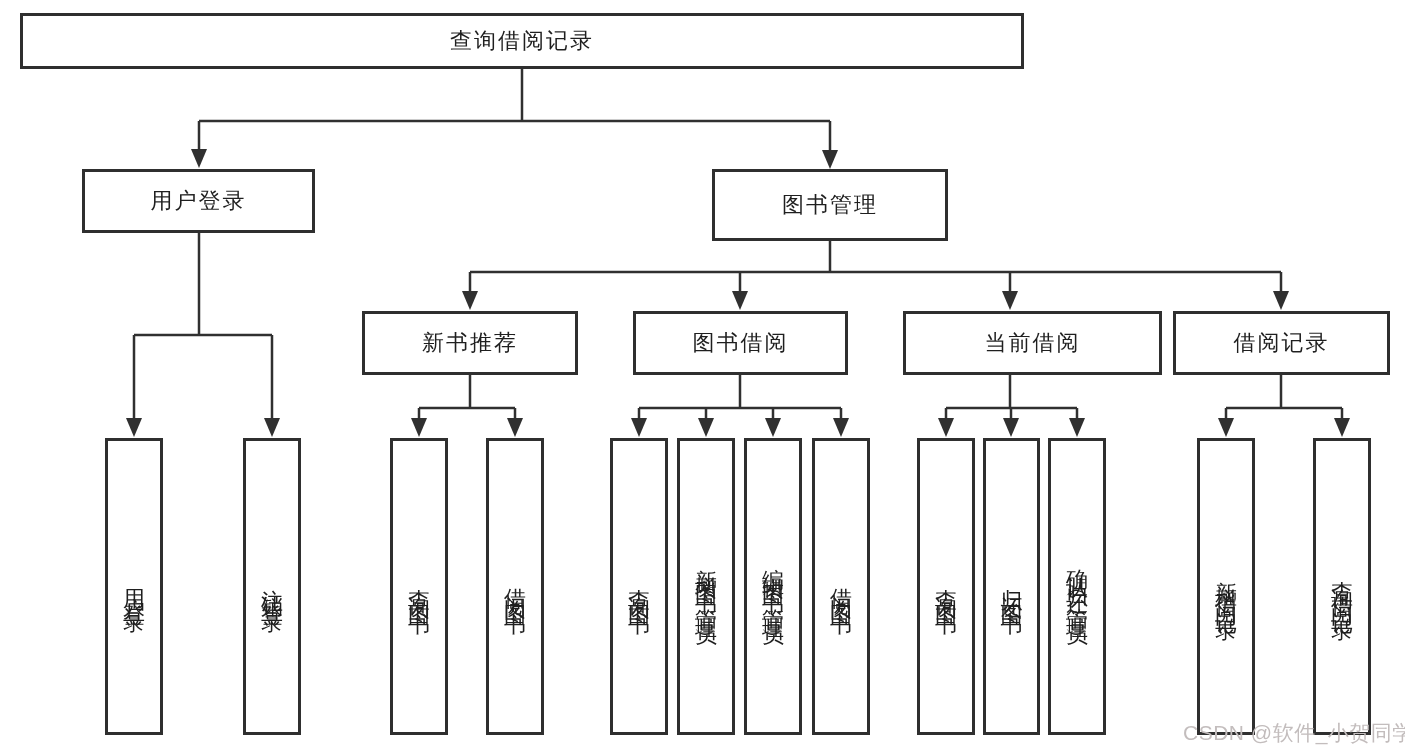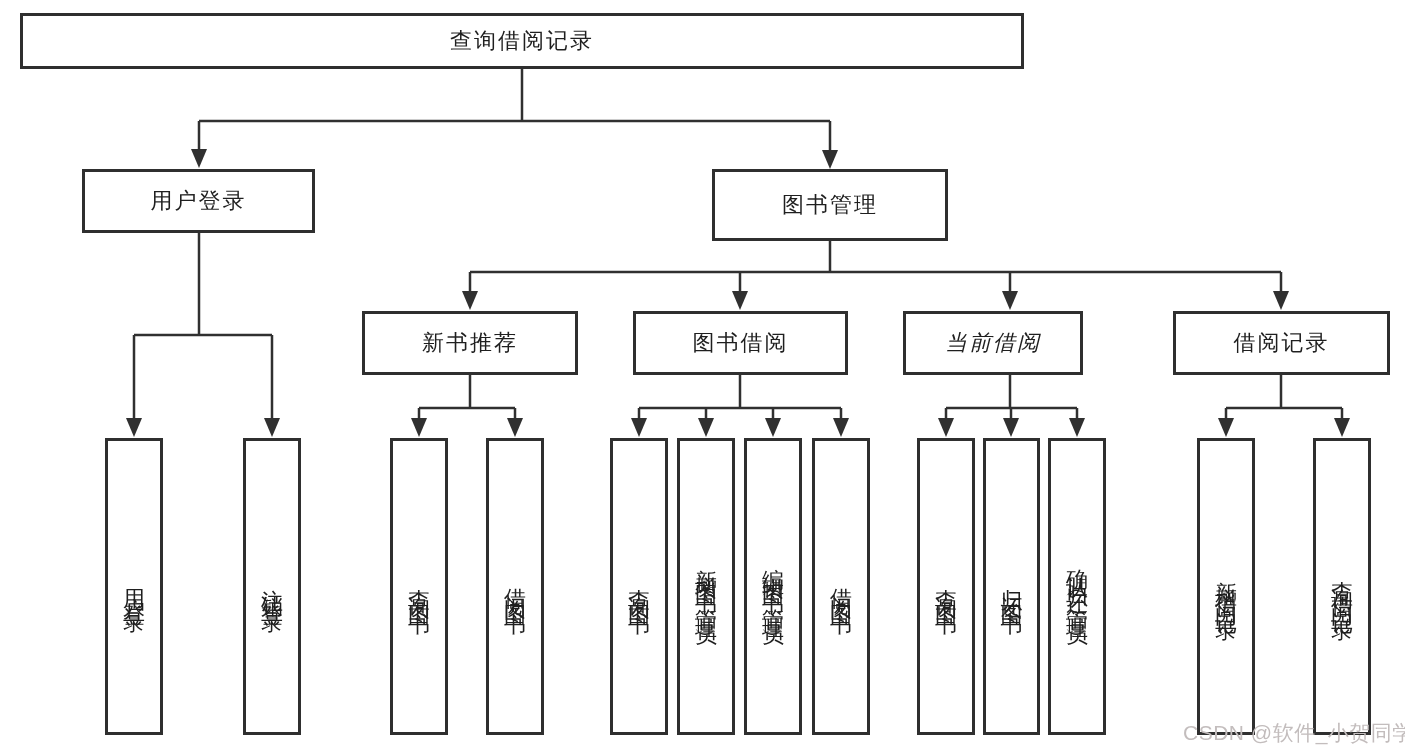--- a/index.html
+++ b/index.html
@@ -99,21 +99,21 @@
     </g>
   </svg>
 
   <div class="node" style="left:20px; top:13px; width:1004px; height:56px;">查询借阅记录</div>
 
   <div class="node" style="left:82px; top:169px; width:233px; height:64px;">用户登录</div>
   <div class="node" style="left:712px; top:169px; width:236px; height:72px;">图书管理</div>
 
   <div class="node" style="left:633px; top:311px; width:215px; height:64px;">图书借阅</div>
   <div class="node" style="left:362px; top:311px; width:216px; height:64px;">新书推荐</div>
-  <div class="node" style="left:903px; top:311px; width:180px; height:64px;font-style:italic;">当前借阅</div>
+  <div class="node" style="left:903px; top:311px; width:259px; height:64px;">当前借阅</div>
   <div class="node" style="left:1173px; top:311px; width:217px; height:64px;">借阅记录</div>
 
   <div class="node vert" style="left:105px; top:438px; width:58px; height:297px;">用户登录</div>
   <div class="node vert" style="left:243px; top:438px; width:58px; height:297px;">注销登录</div>
 
   <div class="node vert" style="left:390px; top:438px; width:58px; height:297px;">查询图书</div>
   <div class="node vert" style="left:486px; top:438px; width:58px; height:297px;">借阅图书</div>
 
   <div class="node vert" style="left:610px; top:438px; width:58px; height:297px;">查询图书</div>
   <div class="node vert" style="left:677px; top:438px; width:58px; height:297px;">新增图书（管理员）</div>

